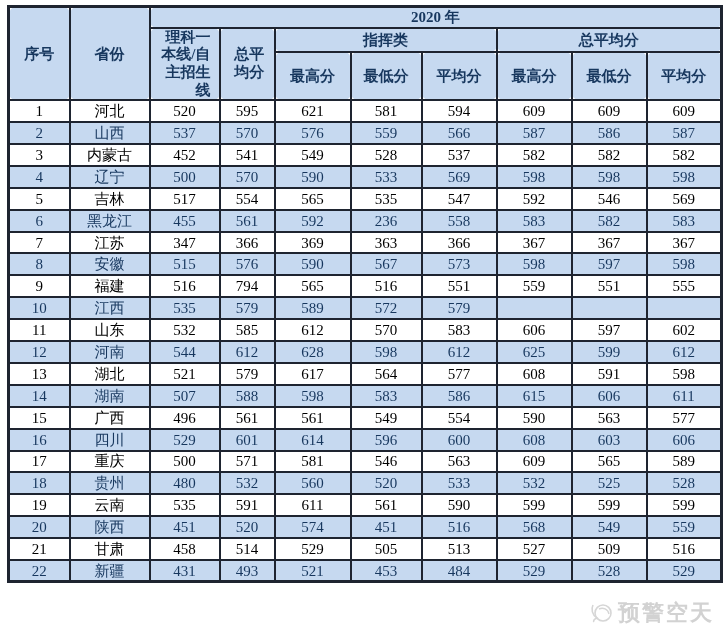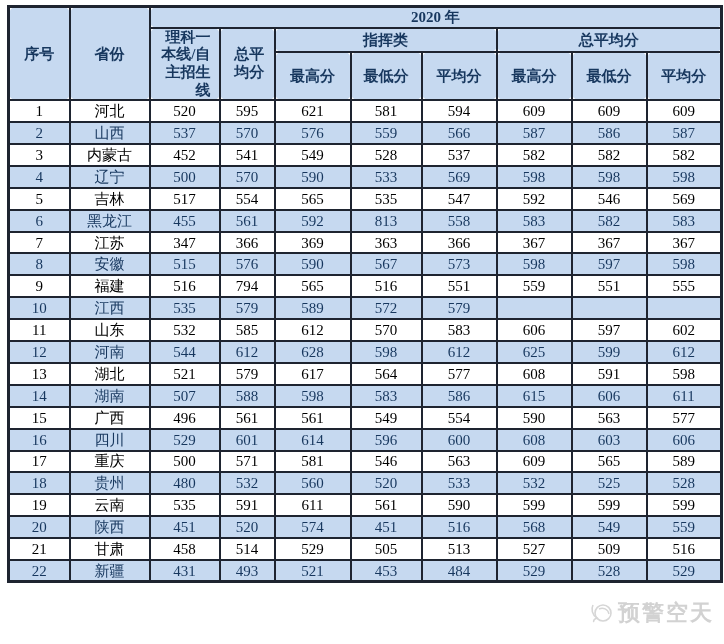--- a/index.html
+++ b/index.html
@@ -179,21 +179,21 @@
       <td>592</td>
       <td>546</td>
       <td>569</td>
     </tr>
         <tr class="alt">
       <td>6</td>
       <td>黑龙江</td>
       <td>455</td>
       <td>561</td>
       <td>592</td>
-      <td>813</td>
+      <td>236</td>
       <td>558</td>
       <td>583</td>
       <td>582</td>
       <td>583</td>
     </tr>
         <tr>
       <td>7</td>
       <td>江苏</td>
       <td>347</td>
       <td>366</td>

